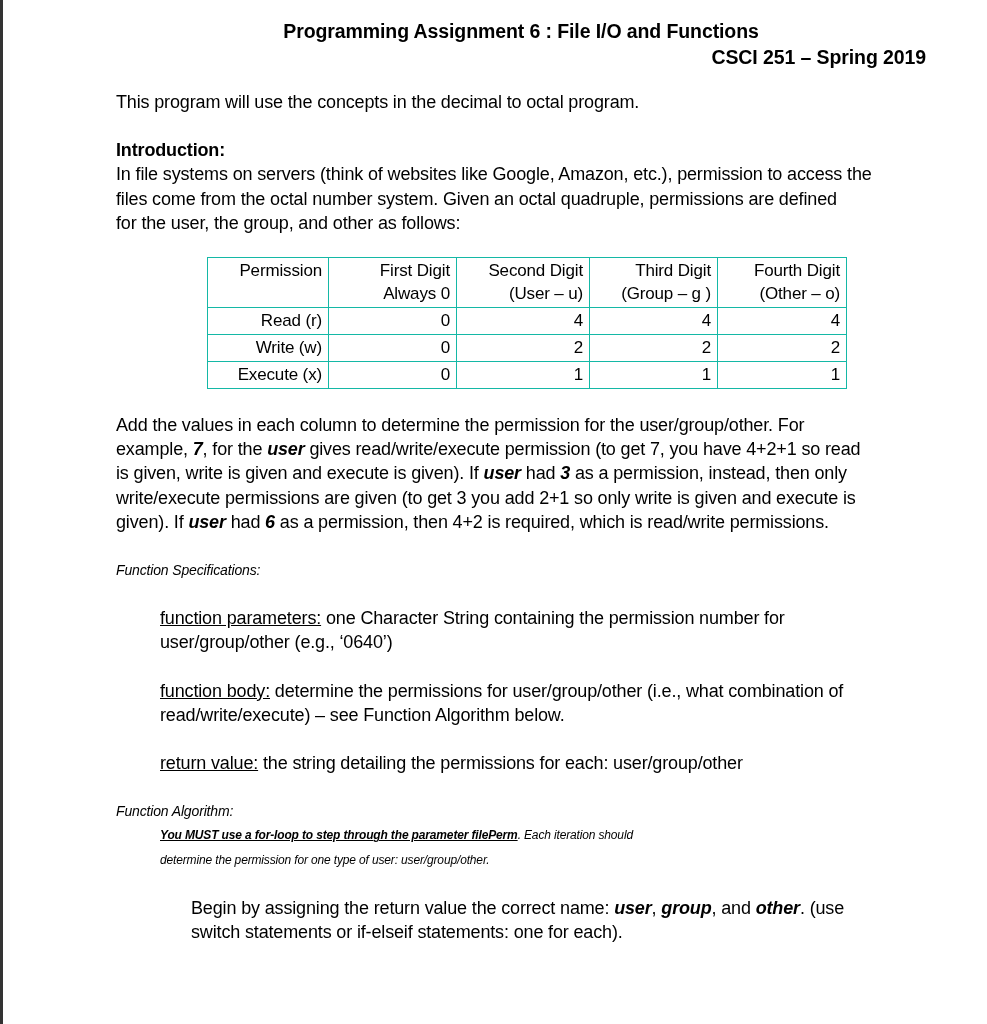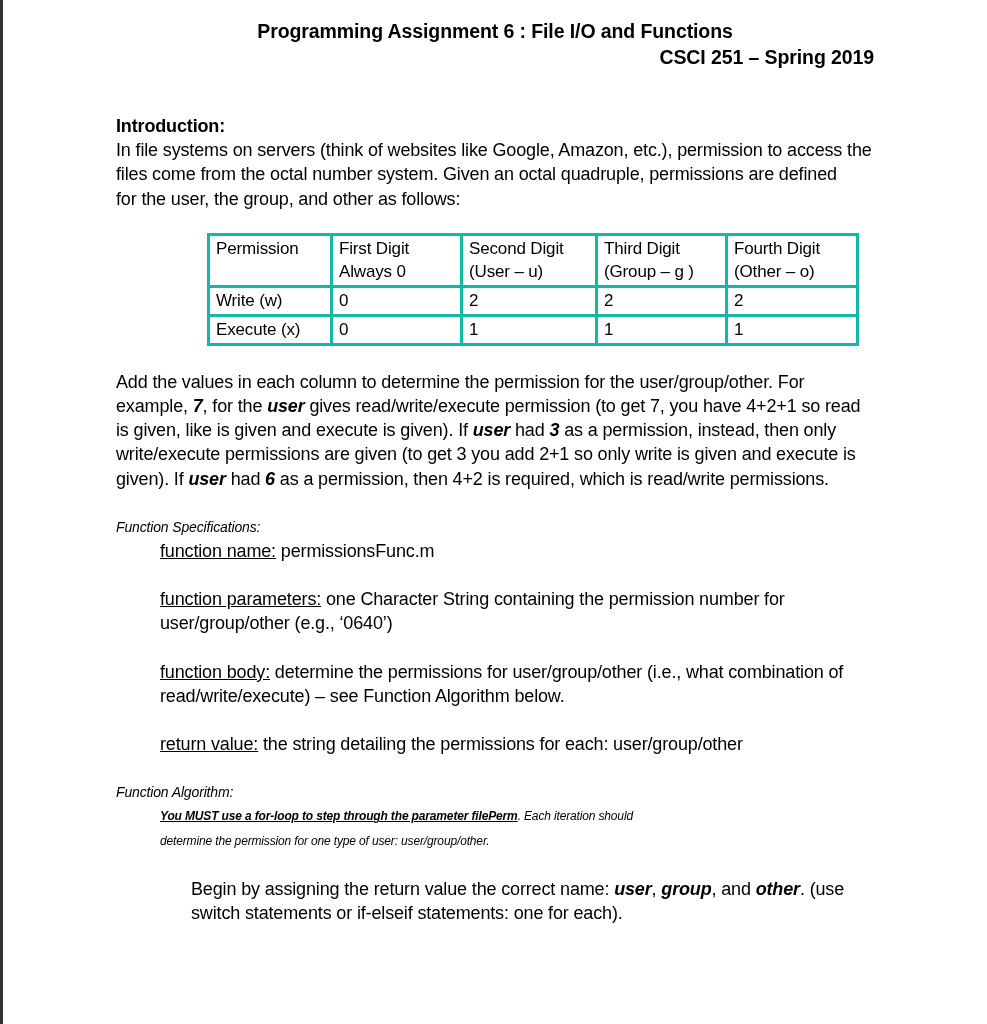--- a/index.html
+++ b/index.html
@@ -24,21 +24,21 @@
     height: 1024px;
     background: #333333;
   }
   .page {
     position: absolute;
     left: 0;
     top: 0;
     width: 987px;
     height: 1024px;
     box-sizing: border-box;
-    padding: 18px 113px 0 116px;
+    padding: 18px 61px 0 116px;
   }
   
   .doc-title {
     text-align: center;
     font-weight: bold;
     font-size: 19.5px;
     line-height: 26px;
     letter-spacing: -0.1px;
   }
   .doc-subtitle {
@@ -88,25 +88,26 @@
     margin-bottom: 0;
   }
   table.perm-table {
     border-collapse: collapse;
     width: 574px;
     table-layout: fixed;
     font-size: 17px;
     letter-spacing: -0.15px;
   }
   table.perm-table td {
-    border: 3px solid #14b8a6;
+    border: 1px solid #14b8a6;
     padding: 1px 6px 2px 6px;
     vertical-align: top;
     line-height: 23px;
     height: 23px;
+    text-align: right;
   }
   table.perm-table tr.head-row td {
     height: 46px;
   }
   .col-0 { width: 108px; }
   .col-1 { width: 115px; }
   .col-2 { width: 120px; }
   .col-3 { width: 115px; }
   .col-4 { width: 116px; }
   .cell-line { display: block; white-space: pre; }
@@ -116,20 +117,21 @@
 
 <div class="scan-edge"></div>
 
 <div class="page">
 
   <div class="doc-title">Programming Assignment 6 :  File I/O and Functions</div>
   <div class="doc-subtitle">CSCI 251 – Spring 2019</div>
 
   <div class="spacer-md"></div>
 
+  <div class="para">This program will use the concepts in the decimal to octal program.</div>
 
   <div class="spacer-lg"></div>
 
   <div class="section-head">Introduction:</div>
   <div class="para">
     <span>In file systems on servers (think of websites like Google, Amazon, etc.), permission to access the</span><br>
     <span>files come from the octal number system.  Given an octal quadruple, permissions are defined</span><br>
     <span>for the user, the group, and other as follows:</span>
   </div>
 
@@ -152,20 +154,27 @@
           <td class="col-3">
             <span class="cell-line">Third Digit</span>
             <span class="cell-line">(Group – g )</span>
           </td>
           <td class="col-4">
             <span class="cell-line">Fourth Digit</span>
             <span class="cell-line">(Other – o)</span>
           </td>
         </tr>
         <tr>
+          <td class="col-0">Read (r)</td>
+          <td class="col-1">0</td>
+          <td class="col-2">4</td>
+          <td class="col-3">4</td>
+          <td class="col-4">4</td>
+        </tr>
+        <tr>
           <td class="col-0">Write (w)</td>
           <td class="col-1">0</td>
           <td class="col-2">2</td>
           <td class="col-3">2</td>
           <td class="col-4">2</td>
         </tr>
         <tr>
           <td class="col-0">Execute (x)</td>
           <td class="col-1">0</td>
           <td class="col-2">1</td>
@@ -174,32 +183,29 @@
         </tr>
       </tbody>
     </table>
   </div>
 
   <div class="spacer-lg"></div>
 
   <div class="para">
     <span>Add the values in each column to determine the permission for the user/group/other.  For</span><br>
     <span>example, </span><span class="bi">7</span><span>, for the </span><span class="bi">user</span><span> gives read/write/execute permission (to get 7, you have 4+2+1 so read</span><br>
-    <span>is given, like is given and execute is given).  If </span><span class="bi">user</span><span> had </span><span class="bi">3</span><span> as a permission, instead, then only</span><br>
+    <span>is given, write is given and execute is given).  If </span><span class="bi">user</span><span> had </span><span class="bi">3</span><span> as a permission, instead, then only</span><br>
     <span>write/execute permissions are given (to get 3 you add 2+1 so only write is given and execute is</span><br>
     <span>given).  If </span><span class="bi">user</span><span> had </span><span class="bi">6</span><span> as a permission, then 4+2 is required, which is read/write permissions.</span>
   </div>
 
   <div class="spacer-lg"></div>
 
   <div class="italic-head">Function Specifications:</div>
 
-  <div class="para indent-1">
-    <span class="u">function name:</span><span>  permissionsFunc.m</span>
-  </div>
 
   <div class="spacer-lg"></div>
 
   <div class="para indent-1">
     <span class="u">function parameters:</span><span> one Character String containing the permission number for</span><br>
     <span>user/group/other (e.g., ‘0640’)</span>
   </div>
 
   <div class="spacer-lg"></div>
 

